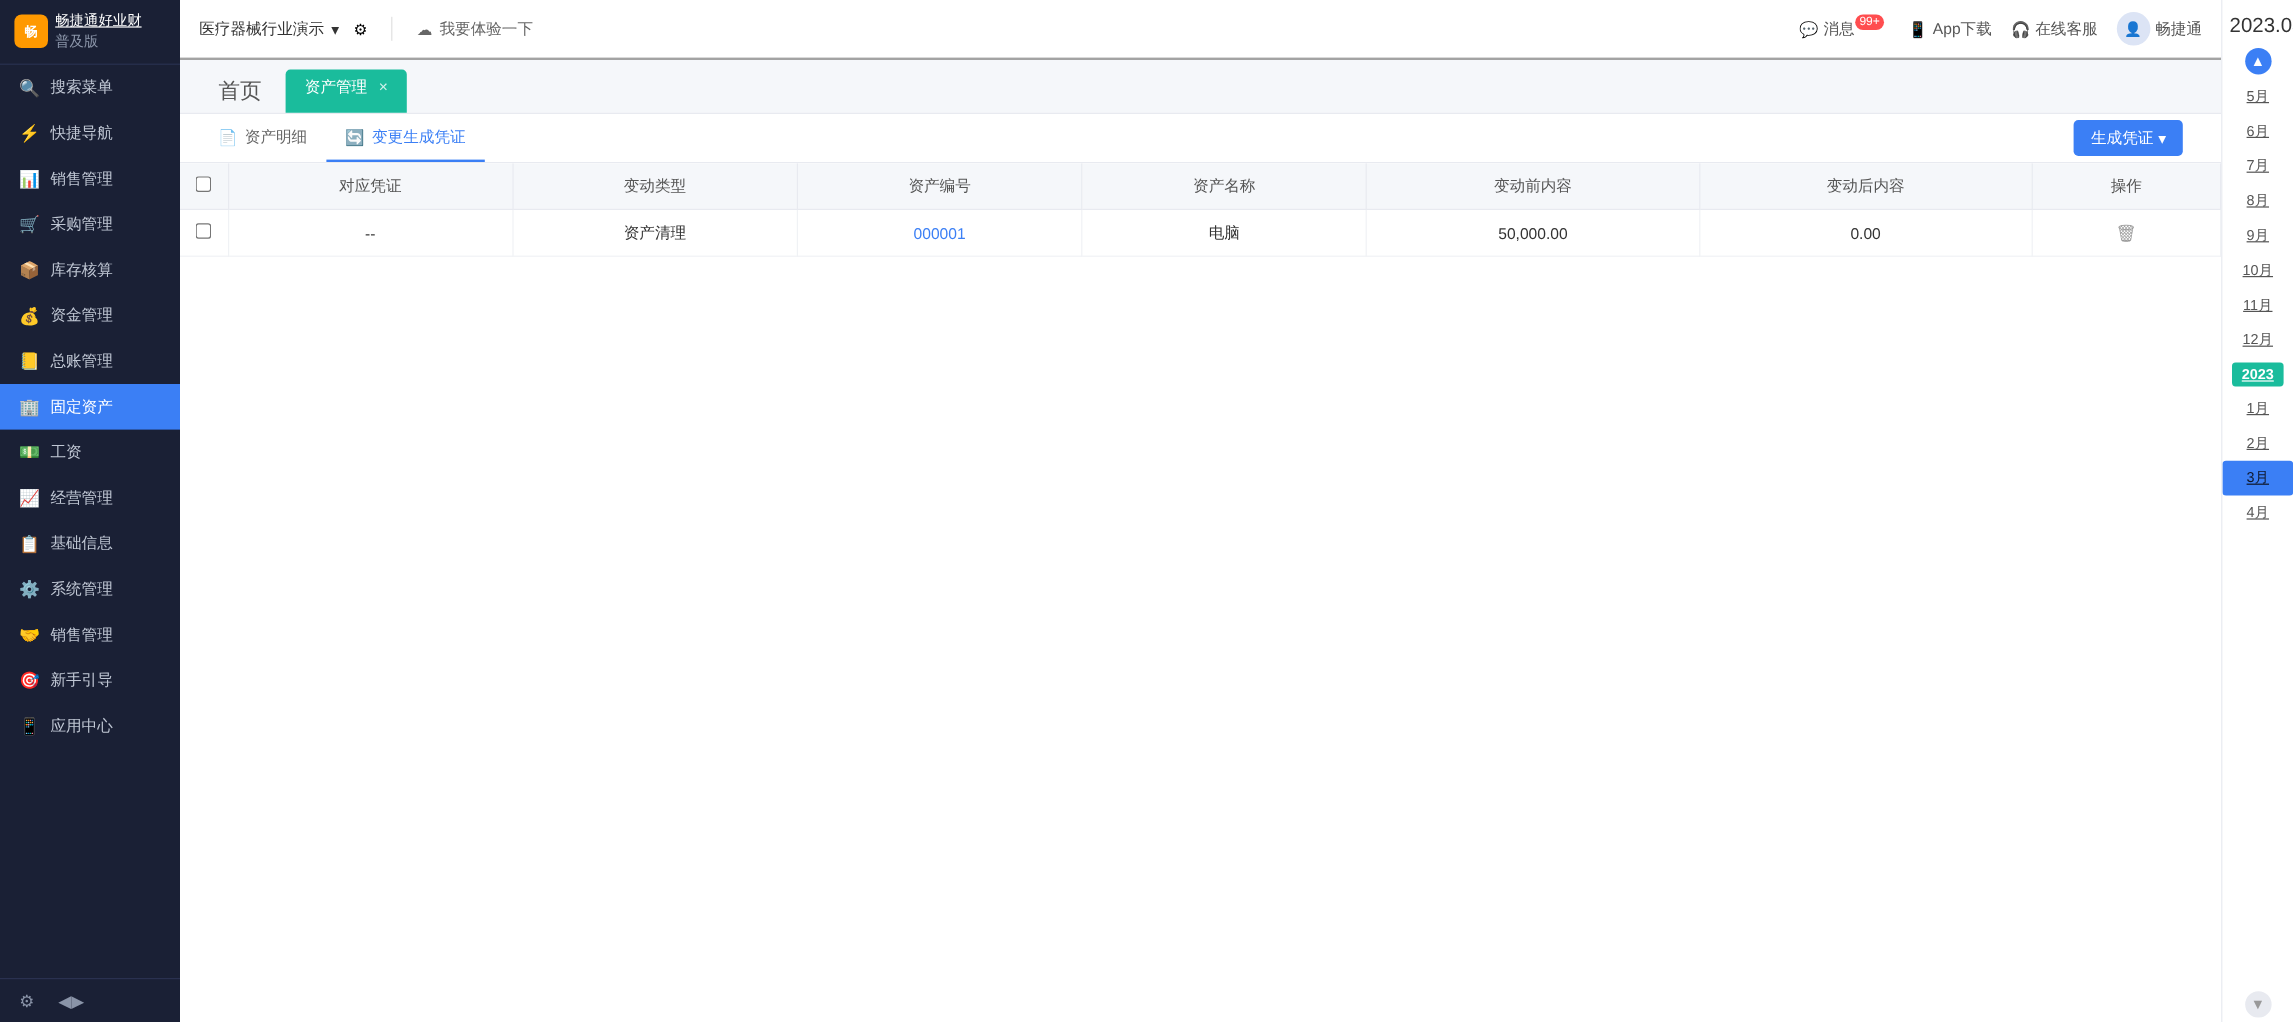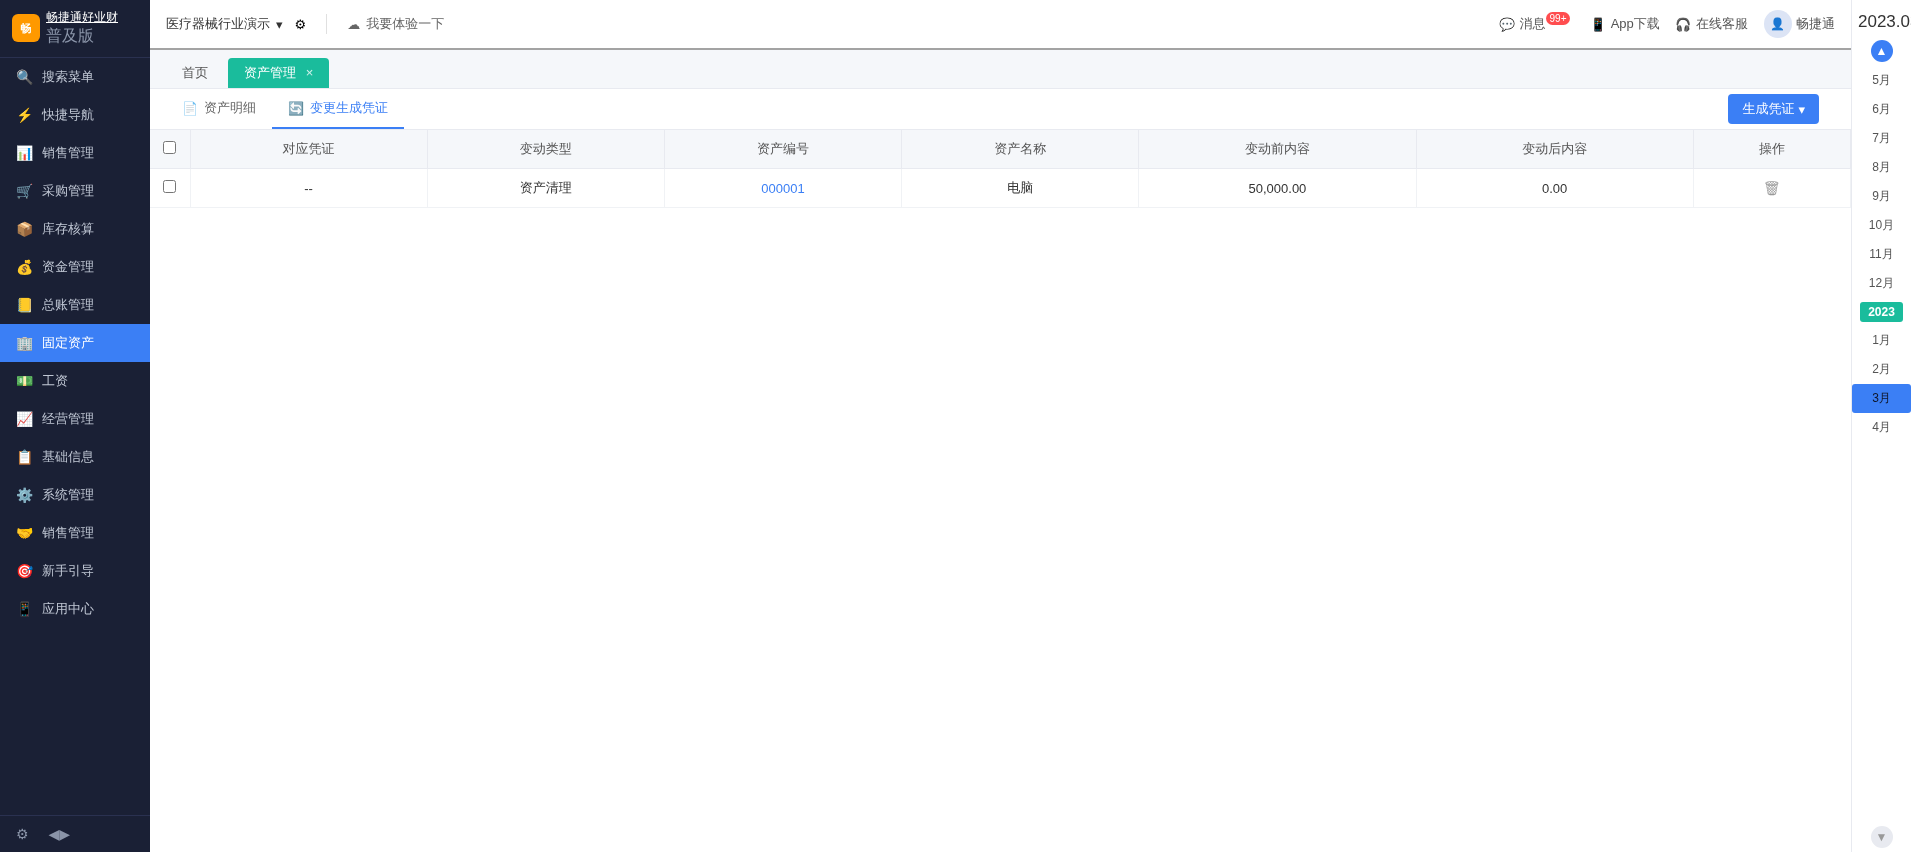--- a/index.html
+++ b/index.html
@@ -25,21 +25,21 @@
       min-height: 50px;
     }
     .sidebar-logo-icon {
       width: 28px; height: 28px;
       background: #f90;
       border-radius: 6px;
       display: flex; align-items: center; justify-content: center;
       color: white; font-size: 11px; font-weight: bold;
     }
     .sidebar-logo-text { font-size: 12px; color: #fff; line-height: 1.3; text-decoration: underline; }
-    .sidebar-logo-version { font-size: 16px; color: #8a94a8; }
+    .sidebar-logo-version { font-size: 12px; color: #8a94a8; }
     .sidebar-scroll { flex: 1; overflow-y: auto; }
     .sidebar-scroll::-webkit-scrollbar { width: 4px; }
     .sidebar-scroll::-webkit-scrollbar-thumb { background: #3a4560; border-radius: 2px; }
     .sidebar-item {
       display: flex; align-items: center; gap: 8px;
       padding: 10px 16px;
       cursor: pointer;
       color: #c0c7d4;
       font-size: 13px;
       transition: background 0.2s;
@@ -121,21 +121,21 @@
     .page-tab.active {
       background: #1abc9c;
       color: #fff;
       padding-left: 16px;
     }
     .page-tab-close {
       margin-left: 6px; color: rgba(255,255,255,0.8); cursor: pointer;
     }
     .page-tab-home {
       padding: 6px 16px;
-      color: #555; font-size: 13px; cursor: pointer;
+      color: #555; font-size: 18px; cursor: pointer;
     }
 
     
     .content-area {
       flex: 1;
       background: #fff;
       overflow: hidden;
       display: flex;
       flex-direction: column;
       position: relative;
@@ -243,20 +243,21 @@
     }
     .month-list {
       display: flex; flex-direction: column; align-items: center;
       width: 100%; flex: 1; overflow-y: auto;
     }
     .month-item {
       width: 100%; text-align: center;
       padding: 6px 4px;
       font-size: 12px; color: #555;
       cursor: pointer;
+      text-decoration: underline;
     }
     .month-item.current {
       background: #3b7ff5; color: #0f172a; border-radius: 3px;
     }
     .month-item.year-label {
       background: #1abc9c; color: #fff;
       font-weight: bold;
       border-radius: 3px;
       padding: 3px 8px;
       margin: 4px auto;

